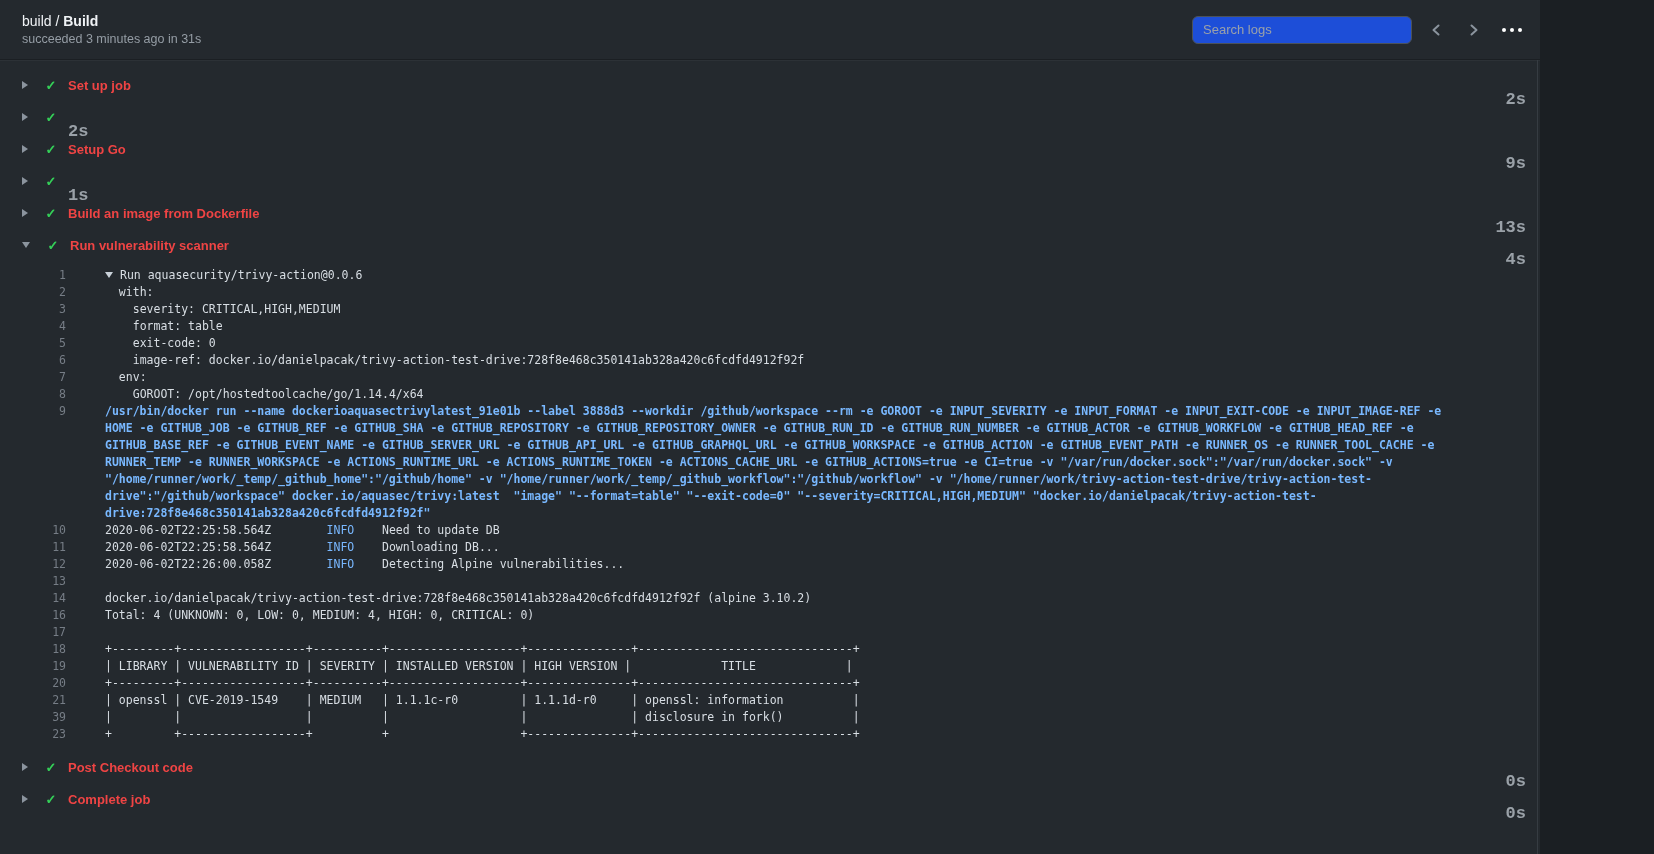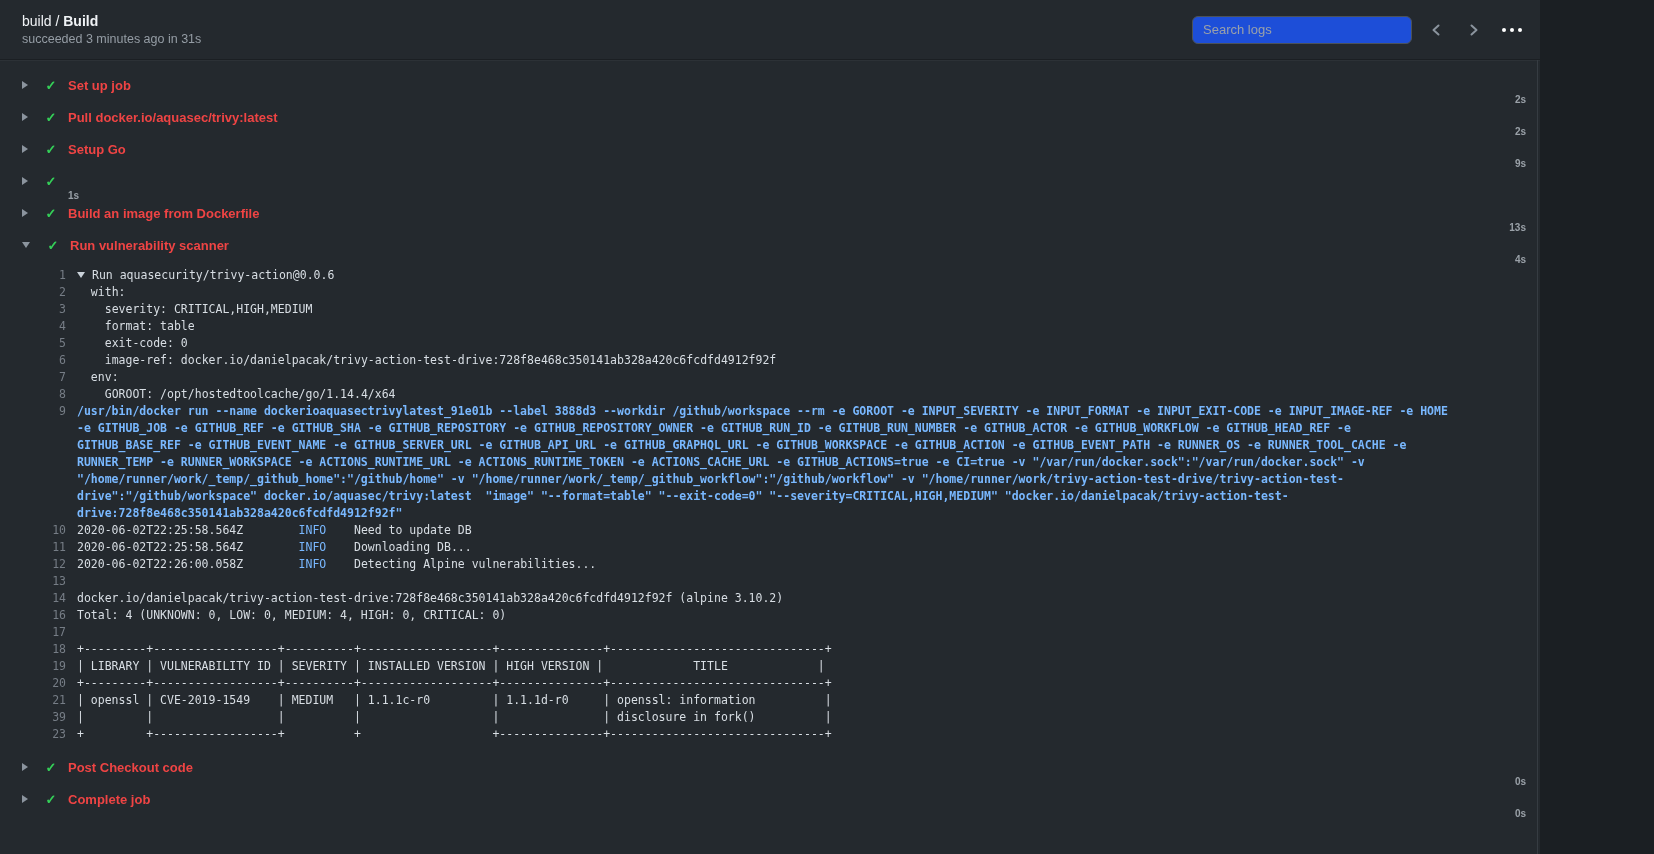--- a/index.html
+++ b/index.html
@@ -72,40 +72,41 @@
   .check{
     flex:none;width:18px;text-align:center;
     color:var(--green);font-weight:700;font-size:13px;
     margin-left:14px;margin-right:8px;
   }
   .slabel{
     flex:1;color:#ef4444;font-weight:700;font-size:13px;
     white-space:nowrap;overflow:hidden;text-overflow:ellipsis;
   }
   .sdur{
-    flex:none;color:#9aa1a8;font-size:10px;font-weight:700;
-    font-family:Liberation Sans, sans-serif;
+    flex:none;color:#9aa1a8;font-size:17px;font-weight:700;
+    font-family:Liberation Mono, monospace;
     margin-top:28px;
   }
   
   .log{
     padding:6px 0 8px 0;
     font-family:"DejaVu Sans Mono",monospace;
     font-size:11.5px;line-height:17px;
   }
   .log-line{display:flex;min-height:17px;}
   .ln{
     flex:none;width:44px;margin-left:22px;margin-right:11px;
     text-align:right;color:#767d86;cursor:pointer;
     user-select:none;
   }
   .lt{
     flex:1;min-width:0;padding-right:84px;
     white-space:pre-wrap;word-break:break-word;
     color:var(--log-plain);
+    margin-left:28px;
   }
   .c-info{color:var(--blue);}
   .c-cmd{color:var(--blue);font-weight:700;}
   .grp-caret{
     display:inline-block;width:0;height:0;vertical-align:1px;
     border-left:4px solid transparent;border-right:4px solid transparent;
     border-top:6px solid #c9d1d9;margin-right:7px;cursor:pointer;
   }
   
   .edge{
@@ -154,21 +155,20 @@
   <div class="steps" id="steps">
       <div class="step-row">
         <span class="caret"></span>
         <span class="check">✓</span>
         <span class="slabel">Set up job</span>
         <span class="sdur">2s</span>
       </div>
       <div class="step-row">
         <span class="caret"></span>
         <span class="check">✓</span>
-        <span class="slabel">Pull docker.io/aquasec/trivy:latest</span>
         <span class="sdur">2s</span>
       </div>
       <div class="step-row">
         <span class="caret"></span>
         <span class="check">✓</span>
         <span class="slabel">Setup Go</span>
         <span class="sdur">9s</span>
       </div>
       <div class="step-row">
         <span class="caret"></span>

